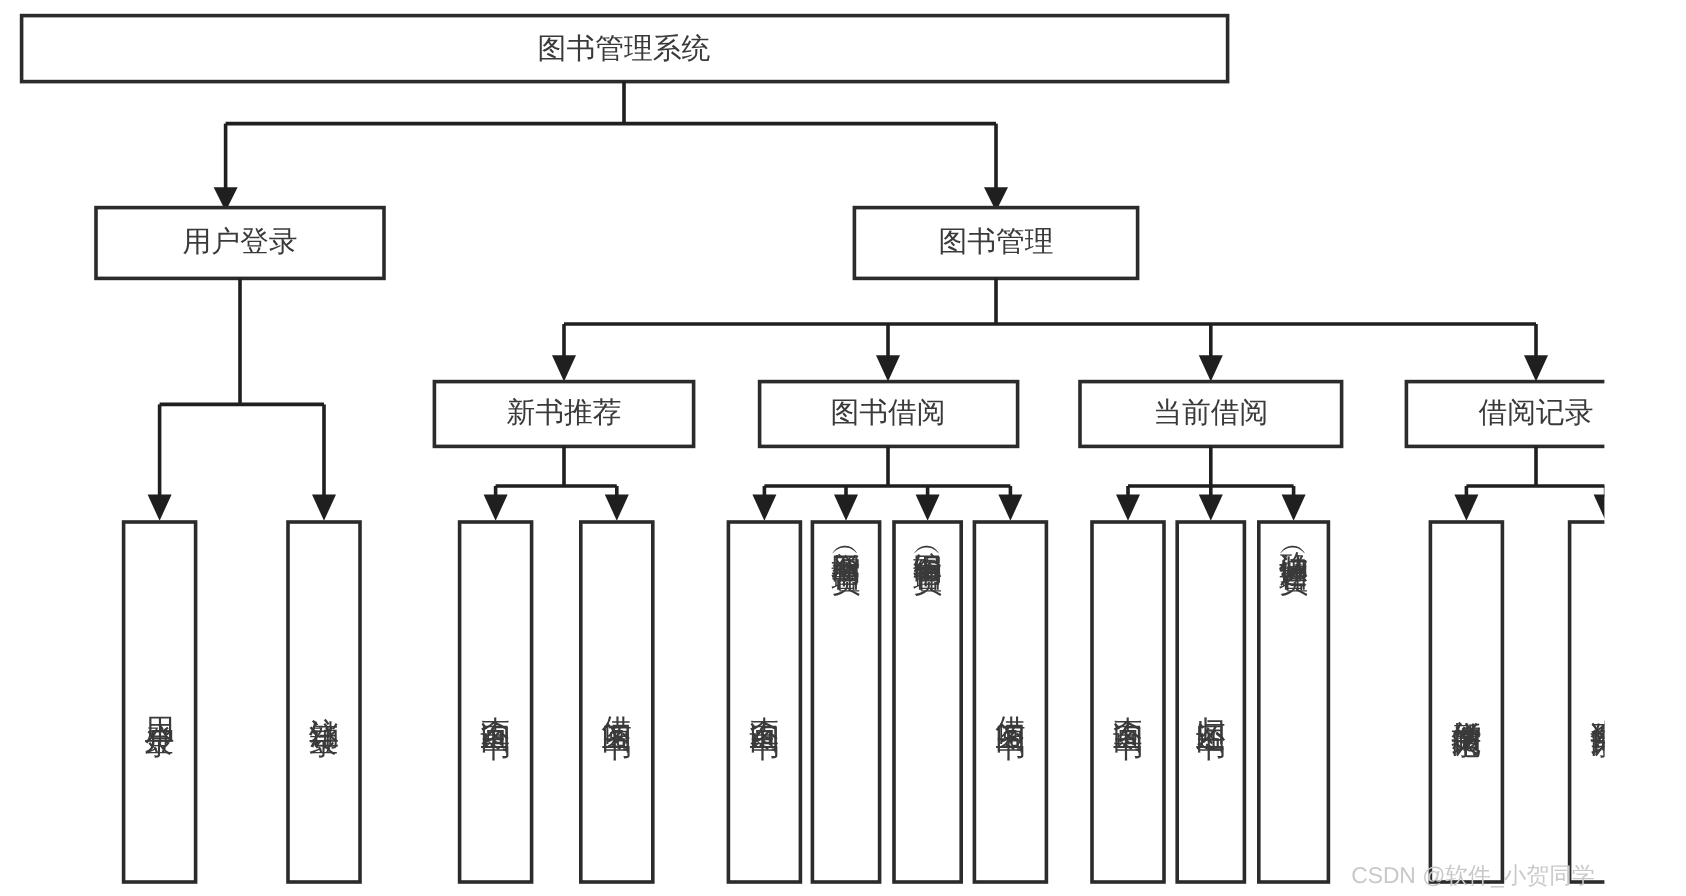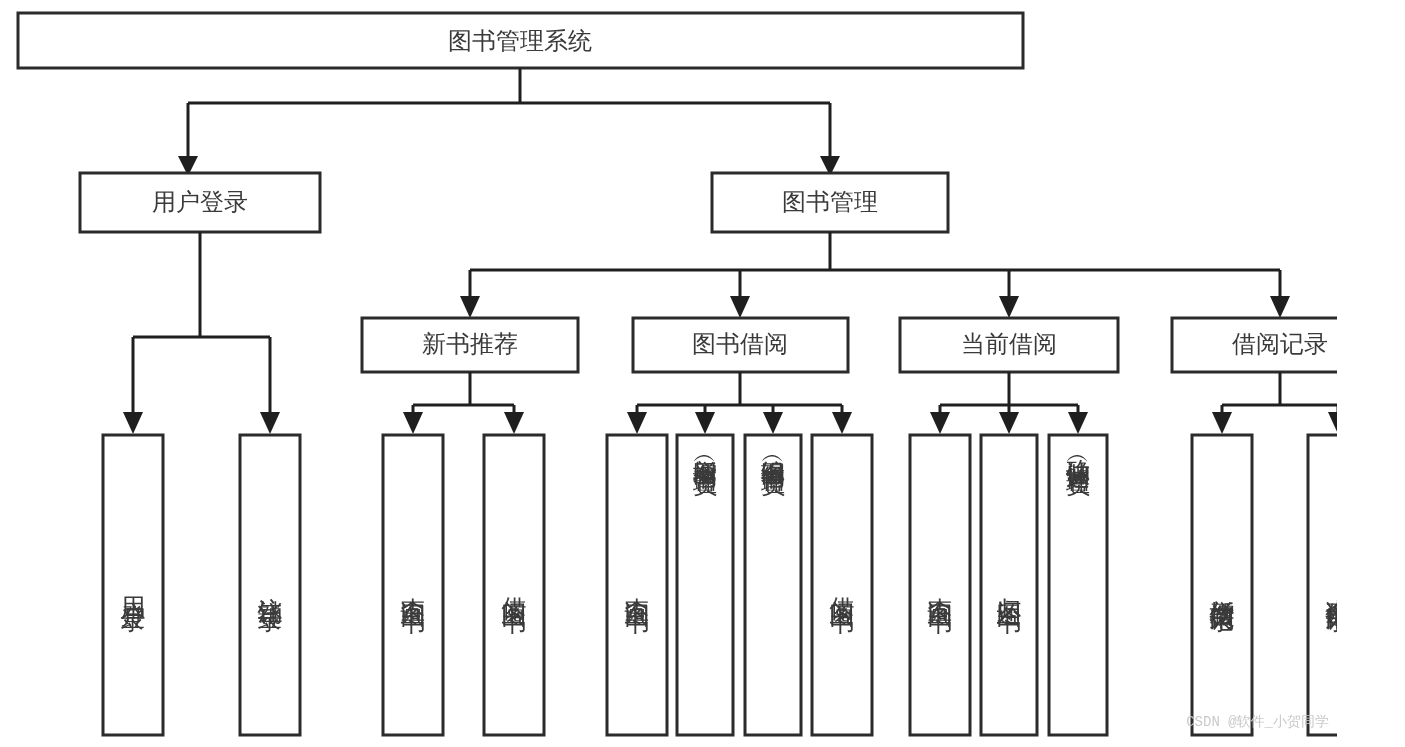--- a/index.html
+++ b/index.html
@@ -62,23 +62,23 @@
   .leaf-label-wrap {
     position: absolute;
     display: flex;
     align-items: center;
     justify-content: center;
     pointer-events: none;
   }
   .watermark {
     position: absolute;
     right: 8px;
-    bottom: 16px;
-    font-family: Liberation Mono, monospace;
-    font-size: 14px;
+    bottom: 4px;
+    font-family: Liberation Sans, sans-serif;
+    font-size: 19px;
     color: #c9c9c9;
     white-space: nowrap;
     user-select: none;
   }
 </style>
 </head>
 <body>
 
 <div id="diagram-root">
 

